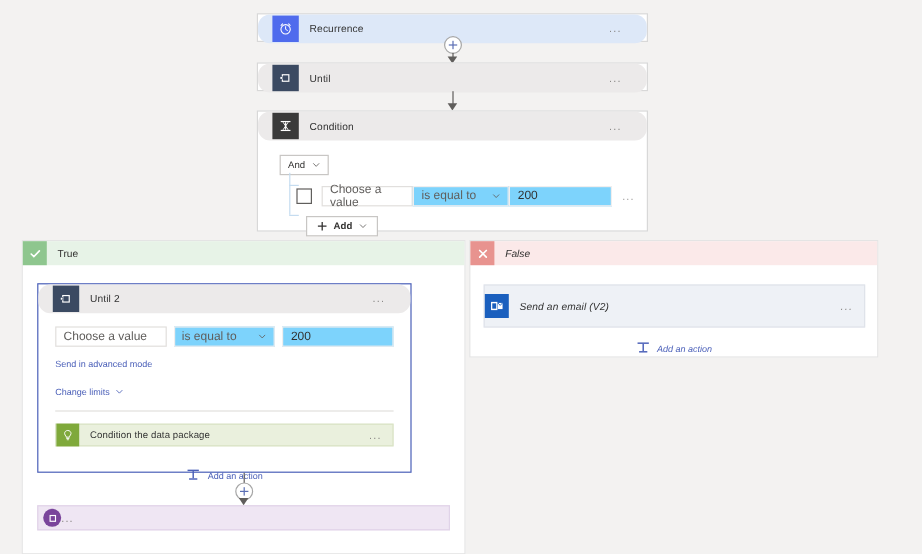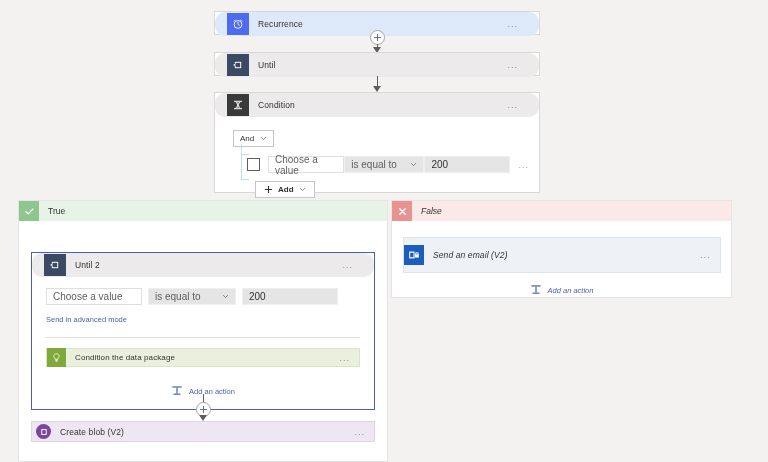--- a/index.html
+++ b/index.html
@@ -117,21 +117,21 @@
   .fld {
     height: 17px;
     border: 1px solid #e1dfdd;
     display: flex; align-items: center;
     padding: 0 6px;
     font-size: 10px;
     color: #605e5c;
     background: #ffffff;
   }
   .fld.filled { color: #323130; }
-  .fld.gray { background: #e5e5e5; border-color: #f0eeee; }
+  .fld.gray { background: #7dd3fc; border-color: #f0eeee; }
   .fld-value { width: 78px; }
   .fld-op { width: 82px; justify-content: space-between; }
   .fld-num { width: 88px; }
   .row-ellipsis { margin-left: 8px; font-size: 9px; color: #a19f9d; letter-spacing: 1px; line-height:6px;}
   .add-btn {
     display: inline-flex; align-items: center; gap: 5px;
     border: 1px solid #c8c6c4;
     background: #ffffff;
     height: 17px;
     padding: 0 8px;
@@ -331,21 +331,21 @@
     <div class="branch-head branch-true">
       <div class="bicon">
         <svg width="11" height="11" viewBox="0 0 12 12">
           <path d="M2.2 6.2 L4.6 8.6 L9.6 3.4" fill="none" stroke="#ffffff" stroke-width="1.5" stroke-linecap="round"></path>
         </svg>
       </div>
       <div class="branch-label">True</div>
     </div>
   </div>
 
-  <div class="until2-card" style="left:31px;top:236px;width:344px;height:158px;margin-top:16px;">
+  <div class="until2-card" style="left:31px;top:236px;width:312px;height:158px;">
     <div class="card-head until2-head">
       <div class="icon-box ic-dark">
         <svg width="12" height="12" viewBox="0 0 16 16">
           <rect x="4.4" y="4.4" width="7.2" height="7.2" fill="none" stroke="#ffffff" stroke-width="1.3"></rect>
           <rect x="1.6" y="6.2" width="3.2" height="3.4" fill="#3b4a62"></rect>
           <rect x="2.2" y="6.8" width="2" height="2.2" fill="#ffffff"></rect>
         </svg>
       </div>
       <div class="card-title">Until 2</div>
       <div class="ellipsis-btn">...</div>
@@ -358,20 +358,26 @@
           <span>is equal to</span>
           <svg class="chev" viewBox="0 0 10 10">
             <path d="M1.5 3 L5 6.6 L8.5 3" fill="none" stroke="#605e5c" stroke-width="1"></path>
           </svg>
         </div>
         <div class="fld u-fld-num gray filled">200</div>
       </div>
 
       <a class="link">Send in advanced mode</a>
 
+      <div class="link-row">
+        <span class="link" style="margin-top:0;">Change limits</span>
+        <svg class="chev" viewBox="0 0 10 10">
+          <path d="M1.5 3 L5 6.6 L8.5 3" fill="none" stroke="#4a5fb8" stroke-width="1"></path>
+        </svg>
+      </div>
 
       <div class="divider"></div>
     </div>
 
     <div class="inner-action">
       <div class="icon-box ic-green">
         <svg width="11" height="11" viewBox="0 0 14 14">
           <path d="M7 2.2 C4.9 2.2 3.6 3.7 3.6 5.4 C3.6 6.7 4.5 7.5 5.1 8.3 L5.1 9.3 L8.9 9.3 L8.9 8.3 C9.5 7.5 10.4 6.7 10.4 5.4 C10.4 3.7 9.1 2.2 7 2.2 Z" fill="none" stroke="#ffffff" stroke-width="1"></path>
           <rect x="5.4" y="10.1" width="3.2" height="1" fill="#ffffff"></rect>
           <rect x="5.9" y="11.6" width="2.2" height="0.9" fill="#ffffff"></rect>
@@ -396,21 +402,20 @@
   <div class="conn" style="left:203px;top:416px;height:3px;"></div>
   <div class="arrow-head" style="left:199px;top:415px;"></div>
 
   <div class="blob-card" style="left:31px;top:421px;width:344px;">
     <div class="icon-round">
       <svg width="8" height="8" viewBox="0 0 10 10">
         <rect x="1.6" y="1.4" width="6.8" height="7.2" fill="#ffffff"></rect>
         <rect x="2.8" y="2.6" width="4.4" height="4.8" fill="#7a459b"></rect>
       </svg>
     </div>
-    <div class="card-title">Create blob (V2)</div>
     <div class="ellipsis-btn">...</div>
   </div>
 
   <div class="branch" style="left:391px;top:200px;width:341px;height:98px;background:#ffffff;border:1px solid #e4e4e4;font-style:italic;">
     <div class="branch-head branch-false">
       <div class="bicon">
         <svg width="11" height="11" viewBox="0 0 12 12">
           <path d="M3 3 L9 9 M9 3 L3 9" fill="none" stroke="#ffffff" stroke-width="1.5" stroke-linecap="round"></path>
         </svg>
       </div>

